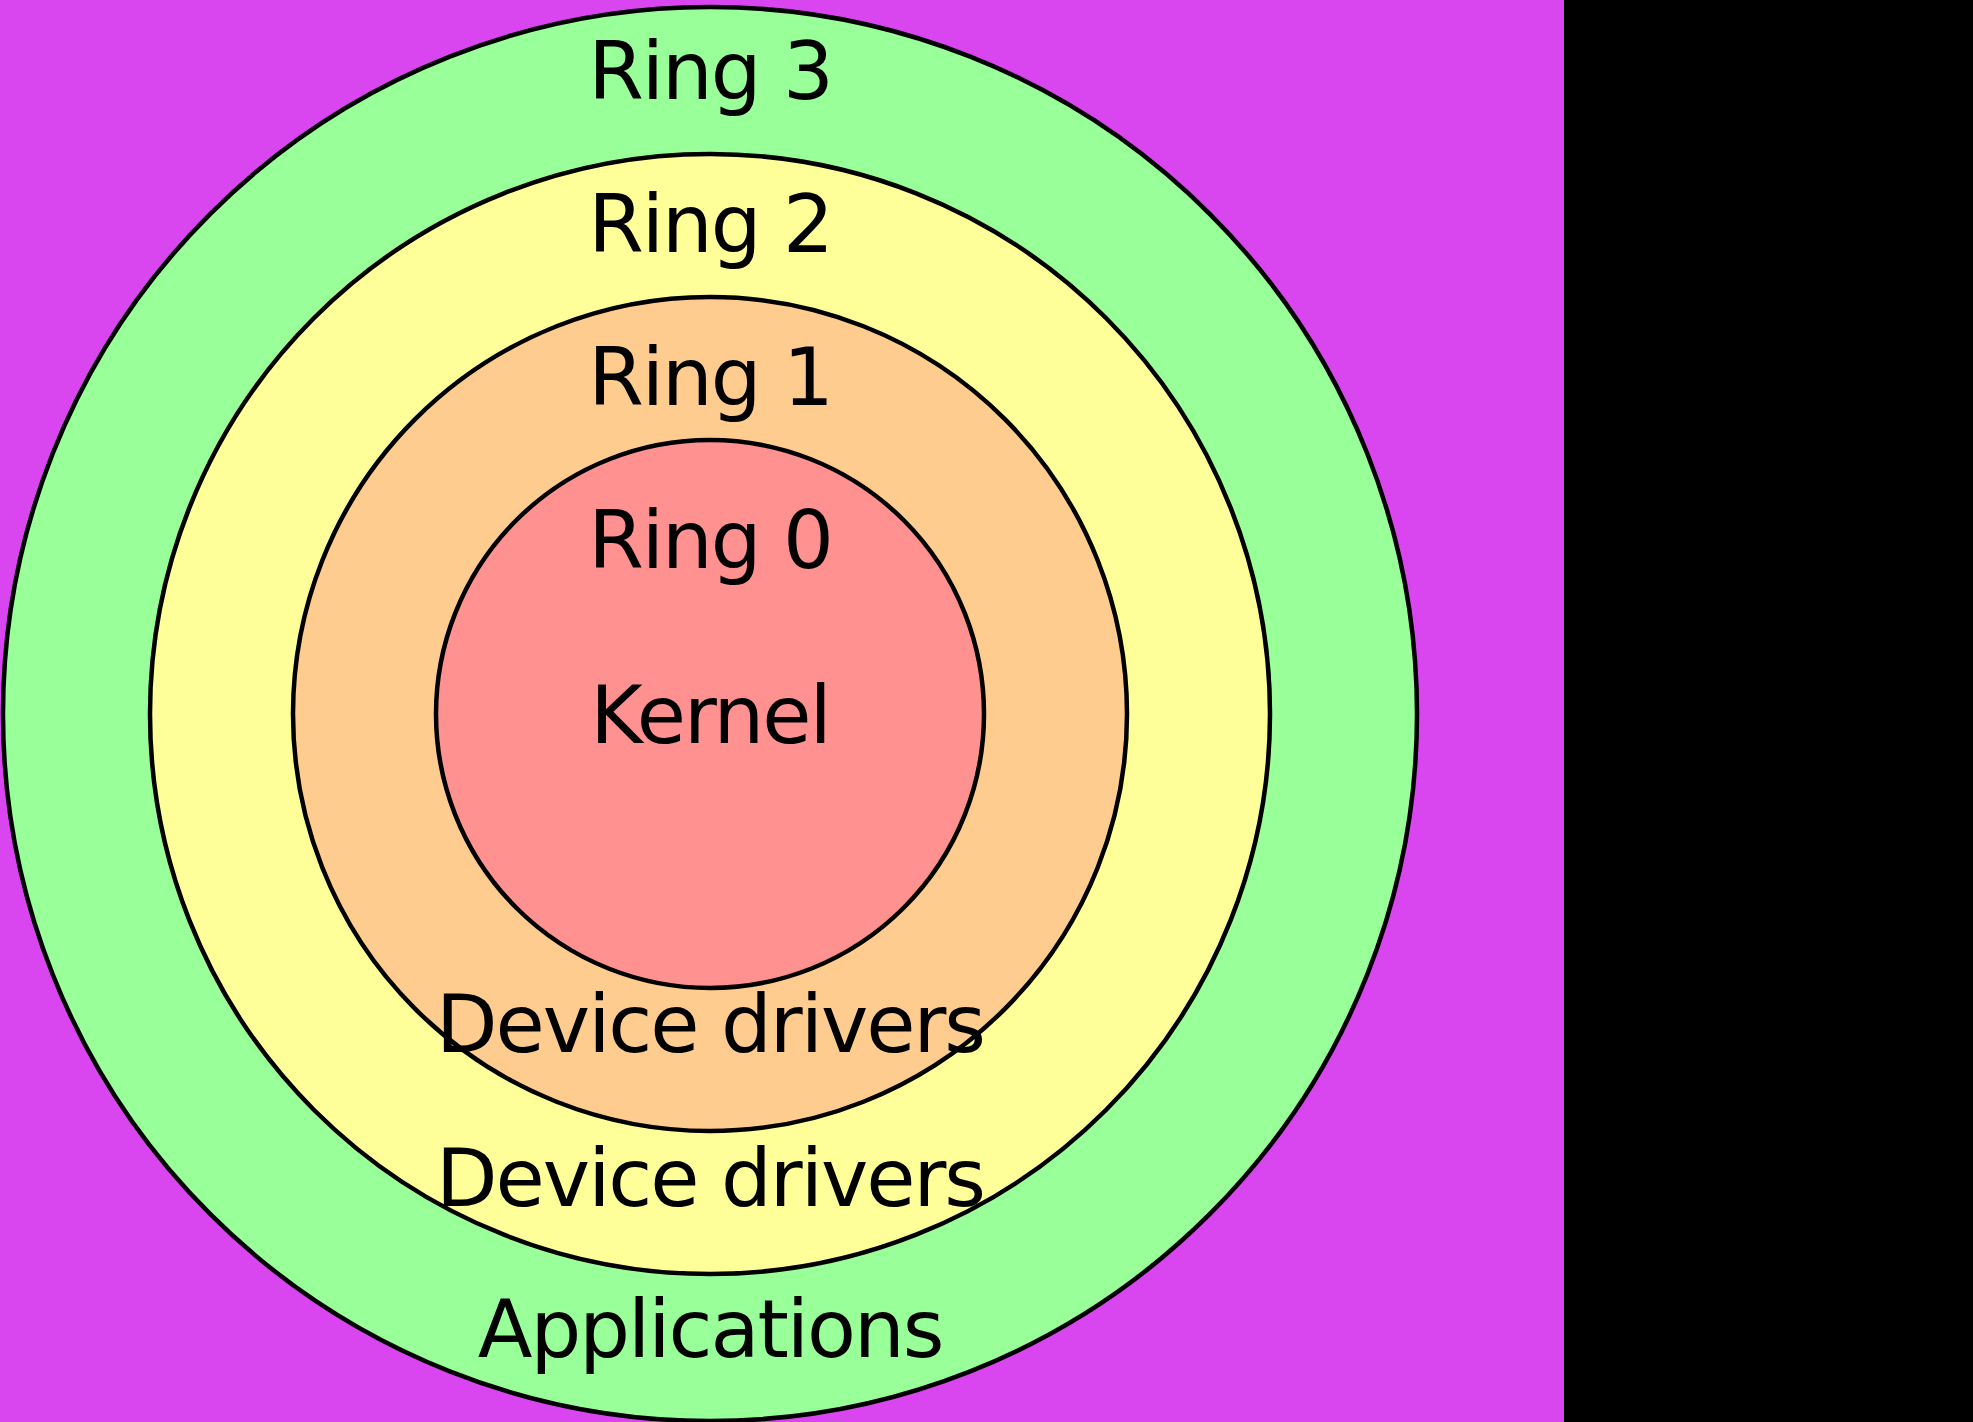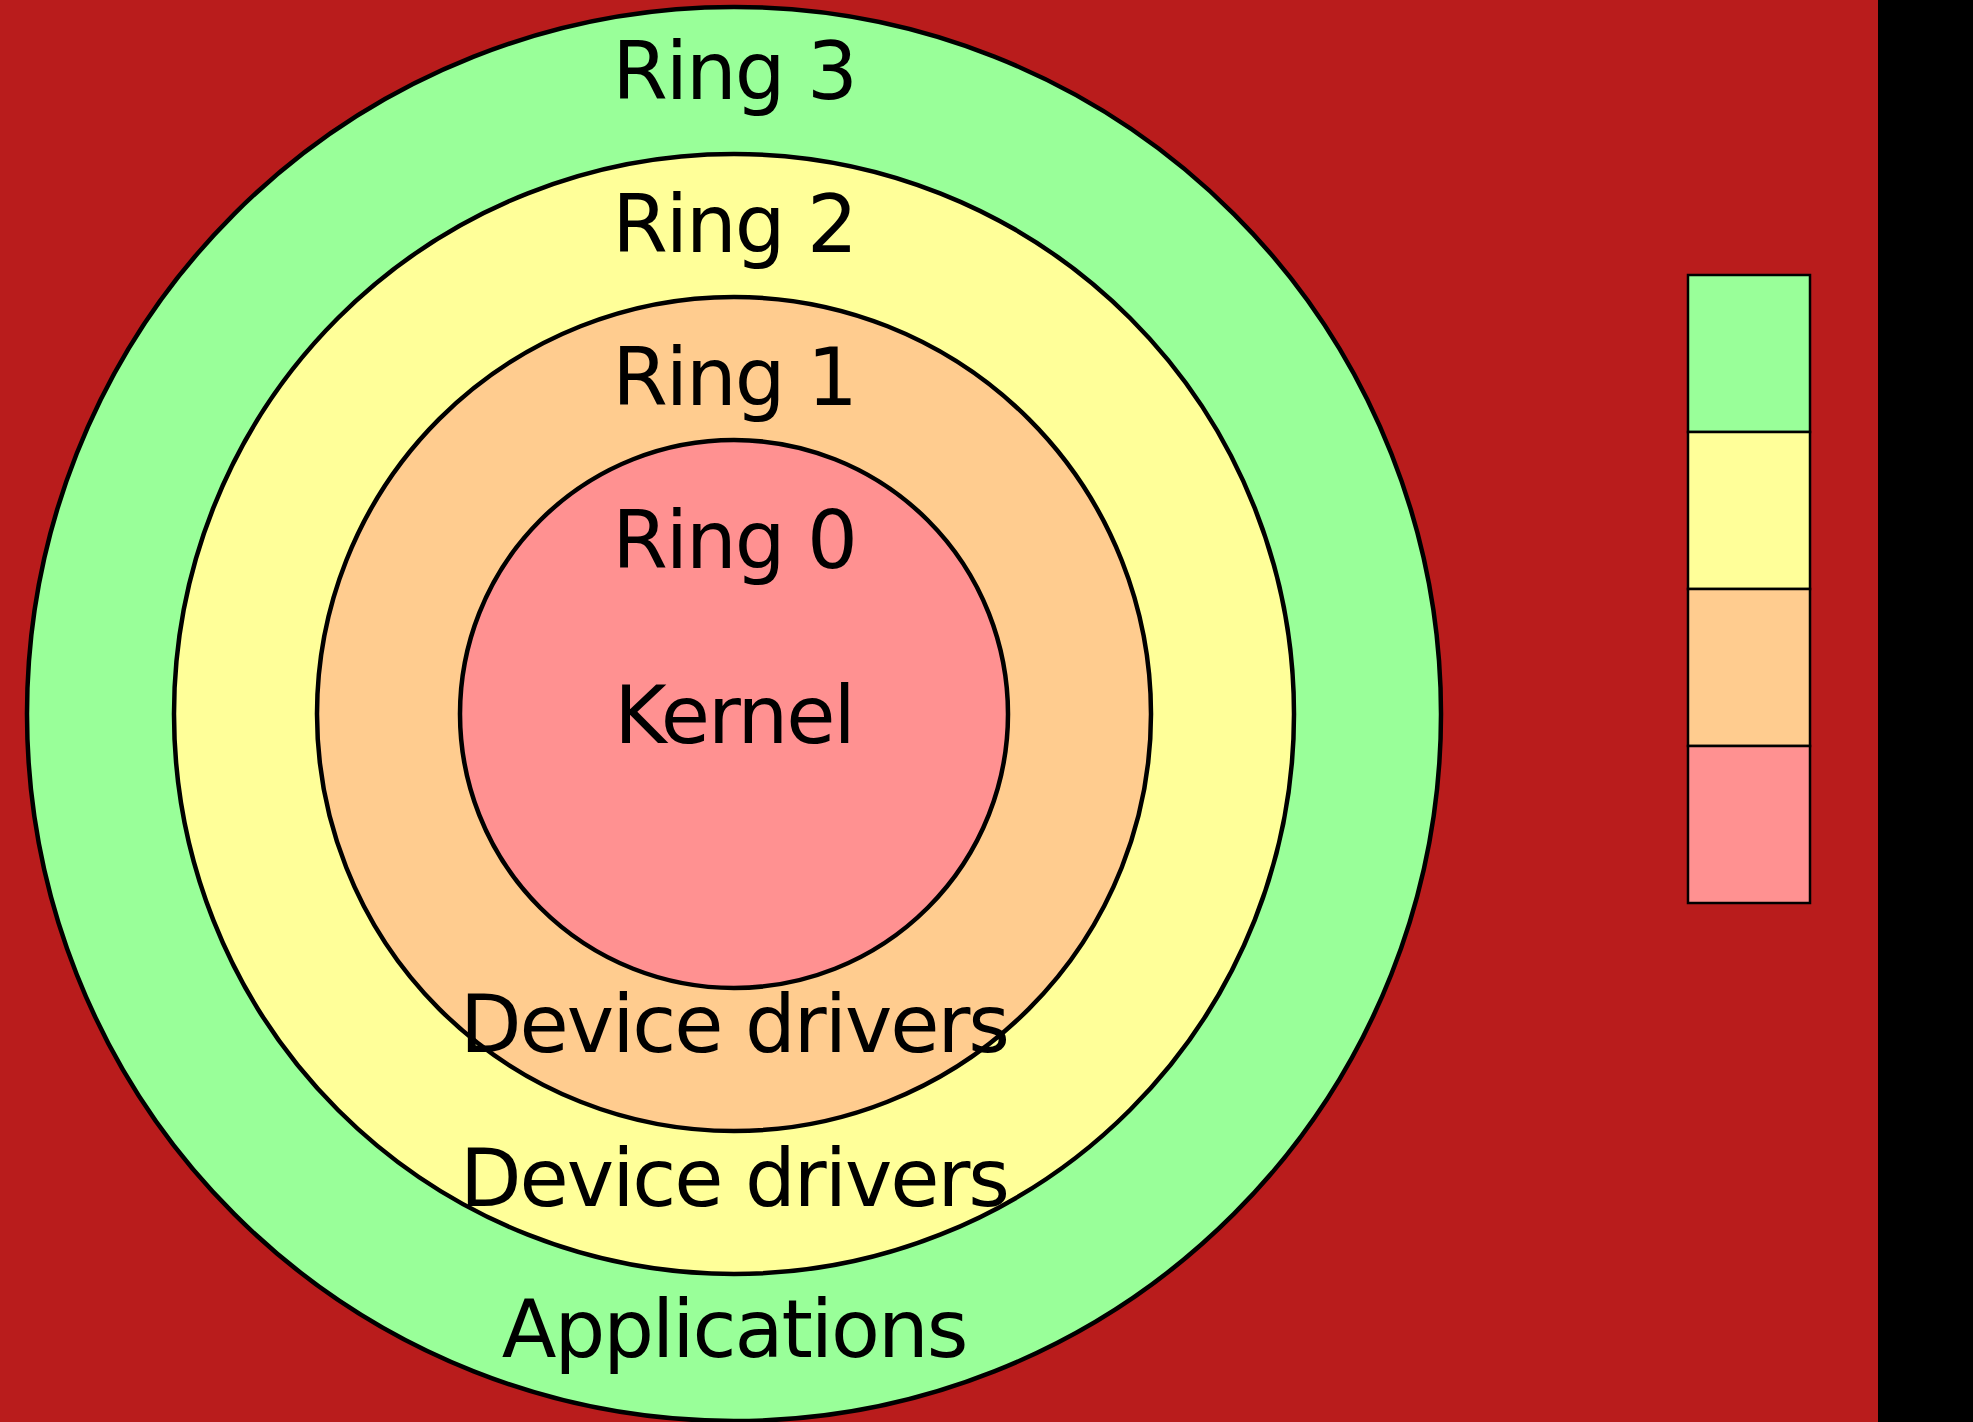--- a/index.html
+++ b/index.html
@@ -2,25 +2,24 @@
 <html><head>
 <meta charset="utf-8">
 <style>
   html, body {
     margin: 0;
     padding: 0;
     background: #000000;
   }
   .stage {
     position: relative;
-    width: 1854px;
+    width: 1564px;
     height: 1422px;
-    background: #b91c1c;
+    background: #d946ef;
     overflow: hidden;
-    padding-left: 24px;
   }
   svg { display: block; }
   .ring {
     stroke: #000000;
     stroke-width: 4.5;
   }
   .ring-label {
     font-family: "DejaVu Sans", sans-serif;
     font-size: 80px;
     letter-spacing: -2px;

